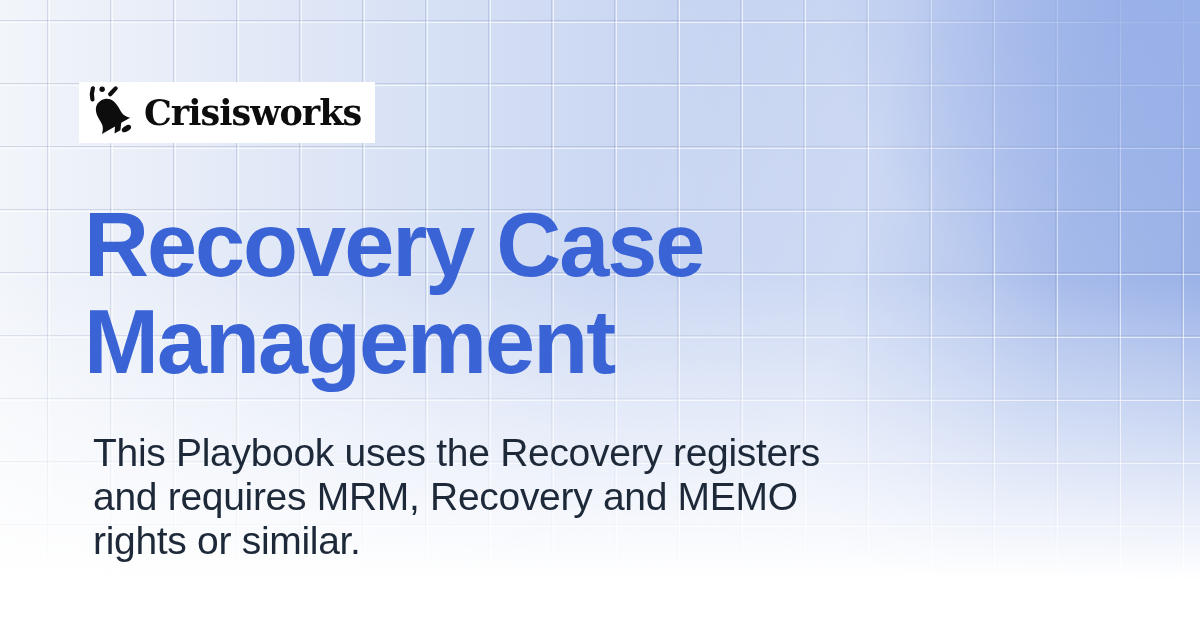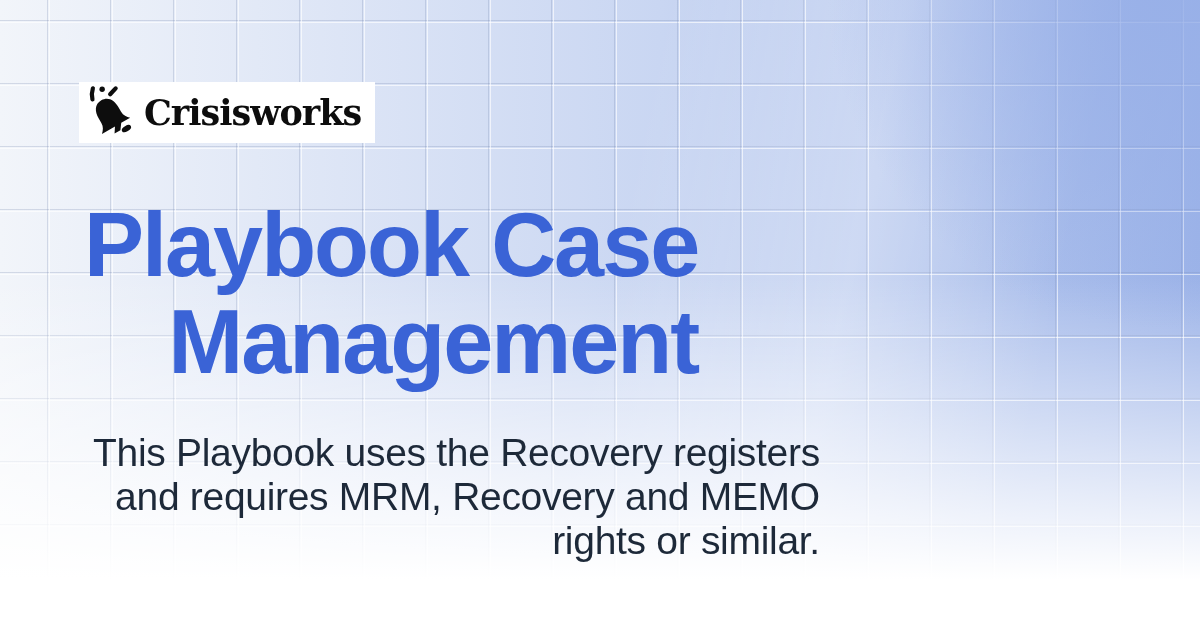--- a/index.html
+++ b/index.html
@@ -41,21 +41,20 @@
       0 0,
       49px 0,
       47px 0,
       0 22px,
       0 20px,
       0 0;
     background-repeat:
       no-repeat, no-repeat, no-repeat,
       repeat, repeat, repeat, repeat,
       no-repeat;
-    text-align: right;
   }
 
   .logo {
     position: absolute;
     left: 79px; top: 82px;
     height: 61px;
     background: var(--logo-bg, #FFFFFF);
     display: inline-flex;
     align-items: center;
     gap: 5px;
@@ -115,20 +114,20 @@
           </g>
           <path d="M10 17 Q8.5 10 10.5 4" fill="none" stroke="#0d0d0d" stroke-width="5" stroke-linecap="round"></path>
           <circle cx="21.5" cy="5" r="3.2"></circle>
           <path d="M31 11 L37.5 4" fill="none" stroke="#0d0d0d" stroke-width="5" stroke-linecap="round"></path>
         </g>
       </svg>
     </span>
     <span class="logo-text">Crisisworks</span>
   </div>
 
-  <h1 class="title">Playbook Case
+  <h1 class="title">Recovery Case
 Management</h1>
 
   <p class="subtitle">This Playbook uses the Recovery registers
 and requires MRM, Recovery and MEMO
 rights or similar.</p>
 
 </div>
 
 </body></html>

